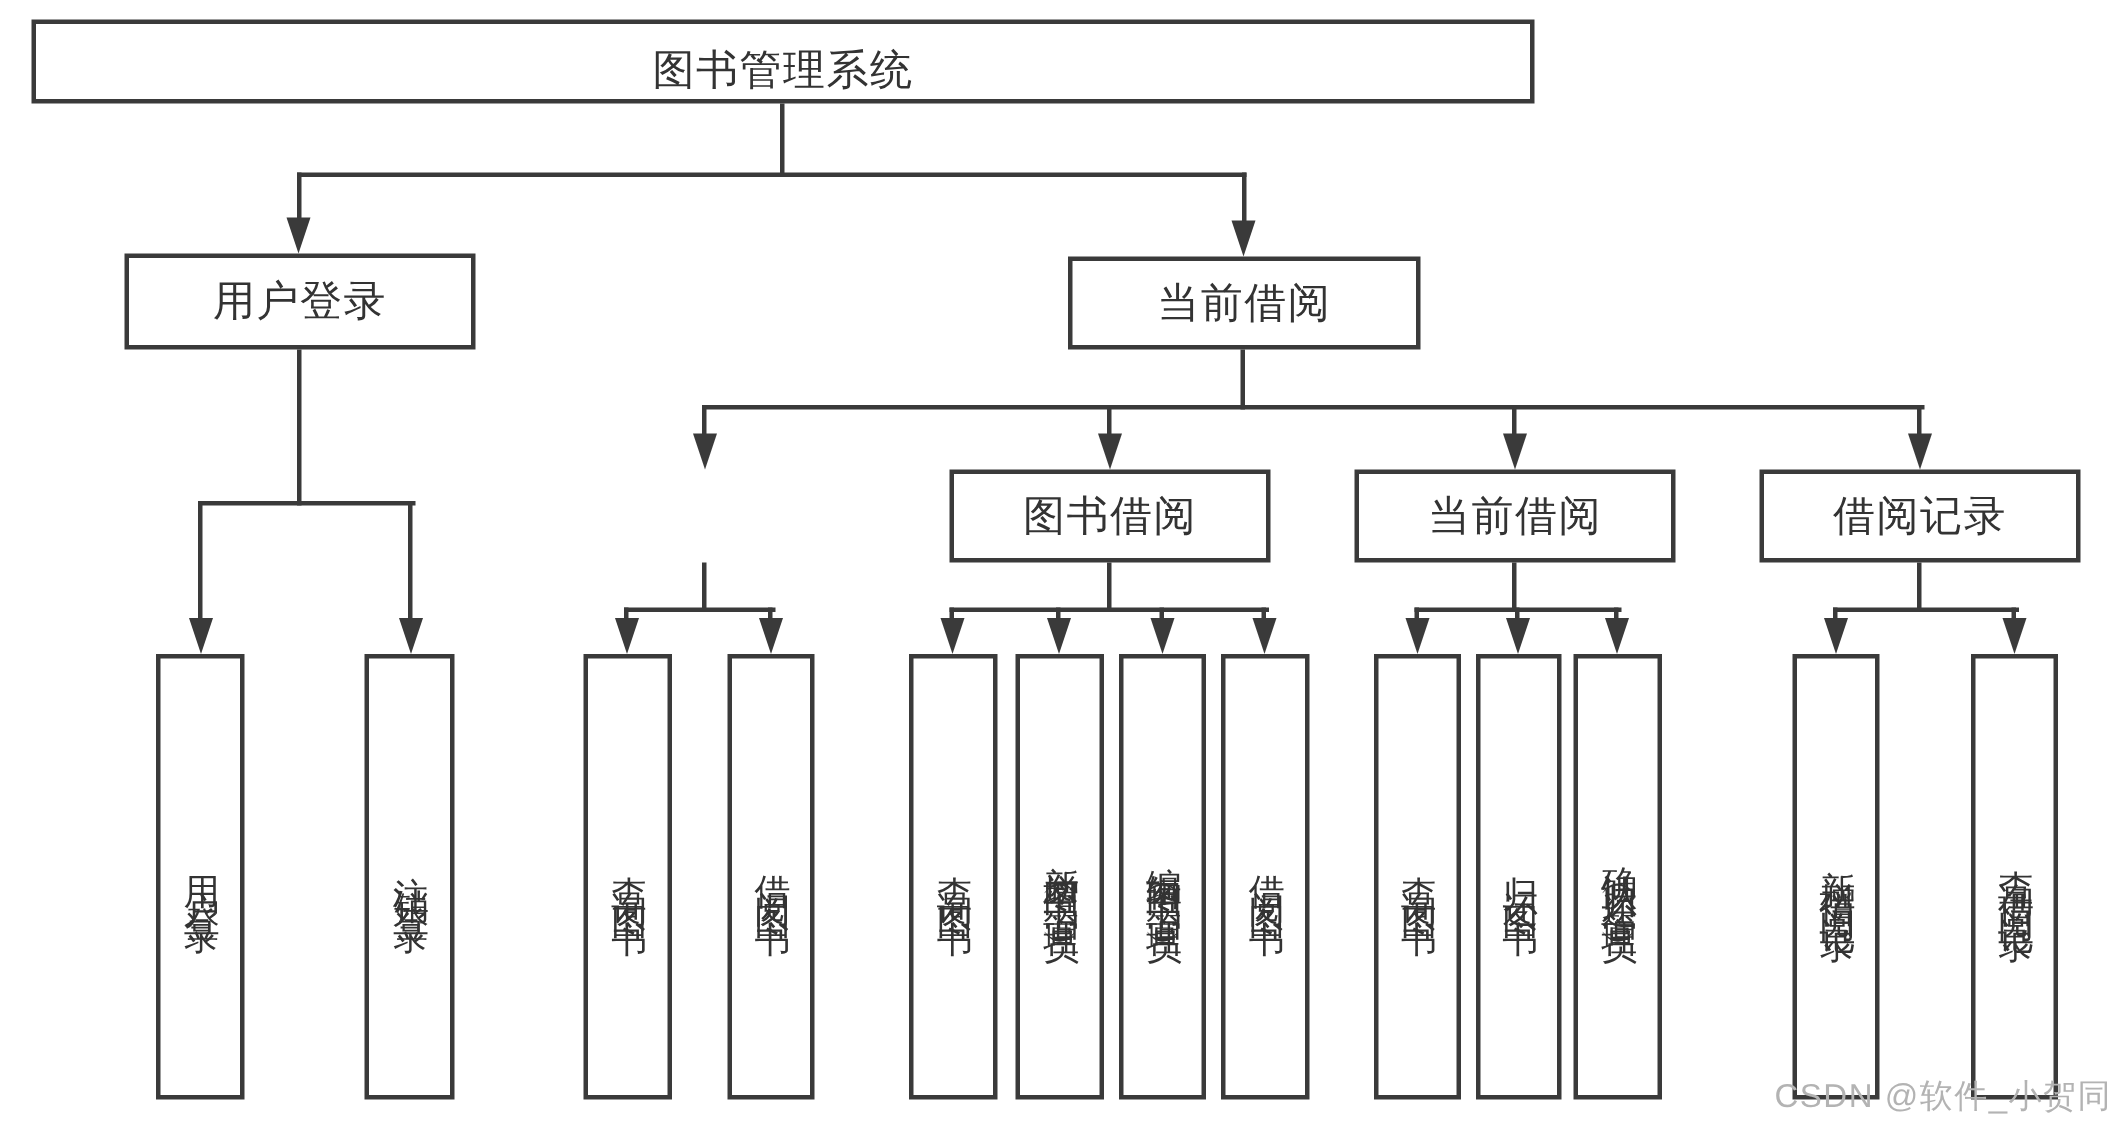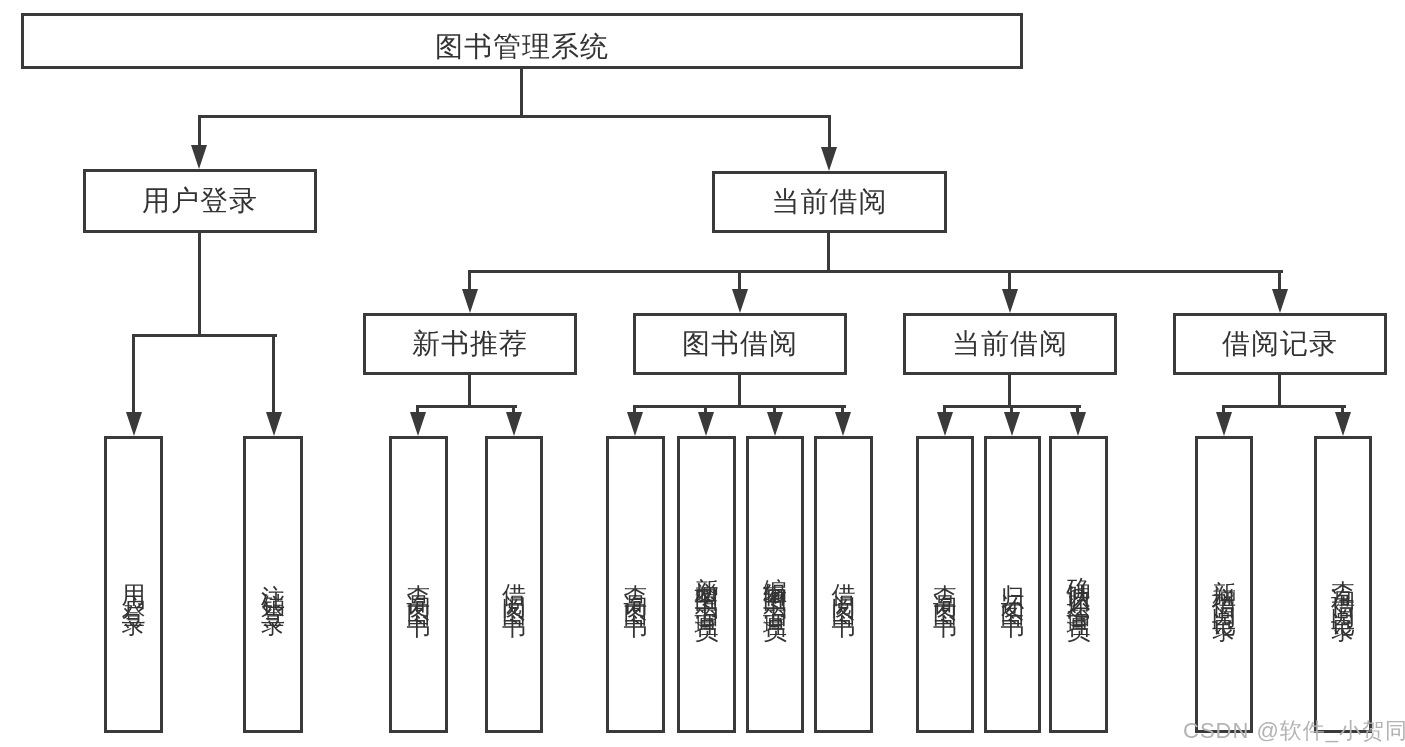--- a/index.html
+++ b/index.html
@@ -49,23 +49,20 @@
   </div>
 
   <div class="hbox" style="left:83px;top:169px;width:234px;height:64px;">
     <span>用户登录</span>
   </div>
 
   <div class="hbox" style="left:712px;top:171px;width:235px;height:62px;">
     <span>当前借阅</span>
   </div>
 
-  <div class="hbox" style="left:363px;top:313px;width:214px;height:62px;">
-    <span>新书推荐</span>
-  </div>
 
   <div class="hbox" style="left:903px;top:313px;width:214px;height:62px;">
     <span>当前借阅</span>
   </div>
 
   <div class="hbox" style="left:633px;top:313px;width:214px;height:62px;">
     <span>图书借阅</span>
   </div>
 
   <div class="hbox" style="left:1173px;top:313px;width:214px;height:62px;">

